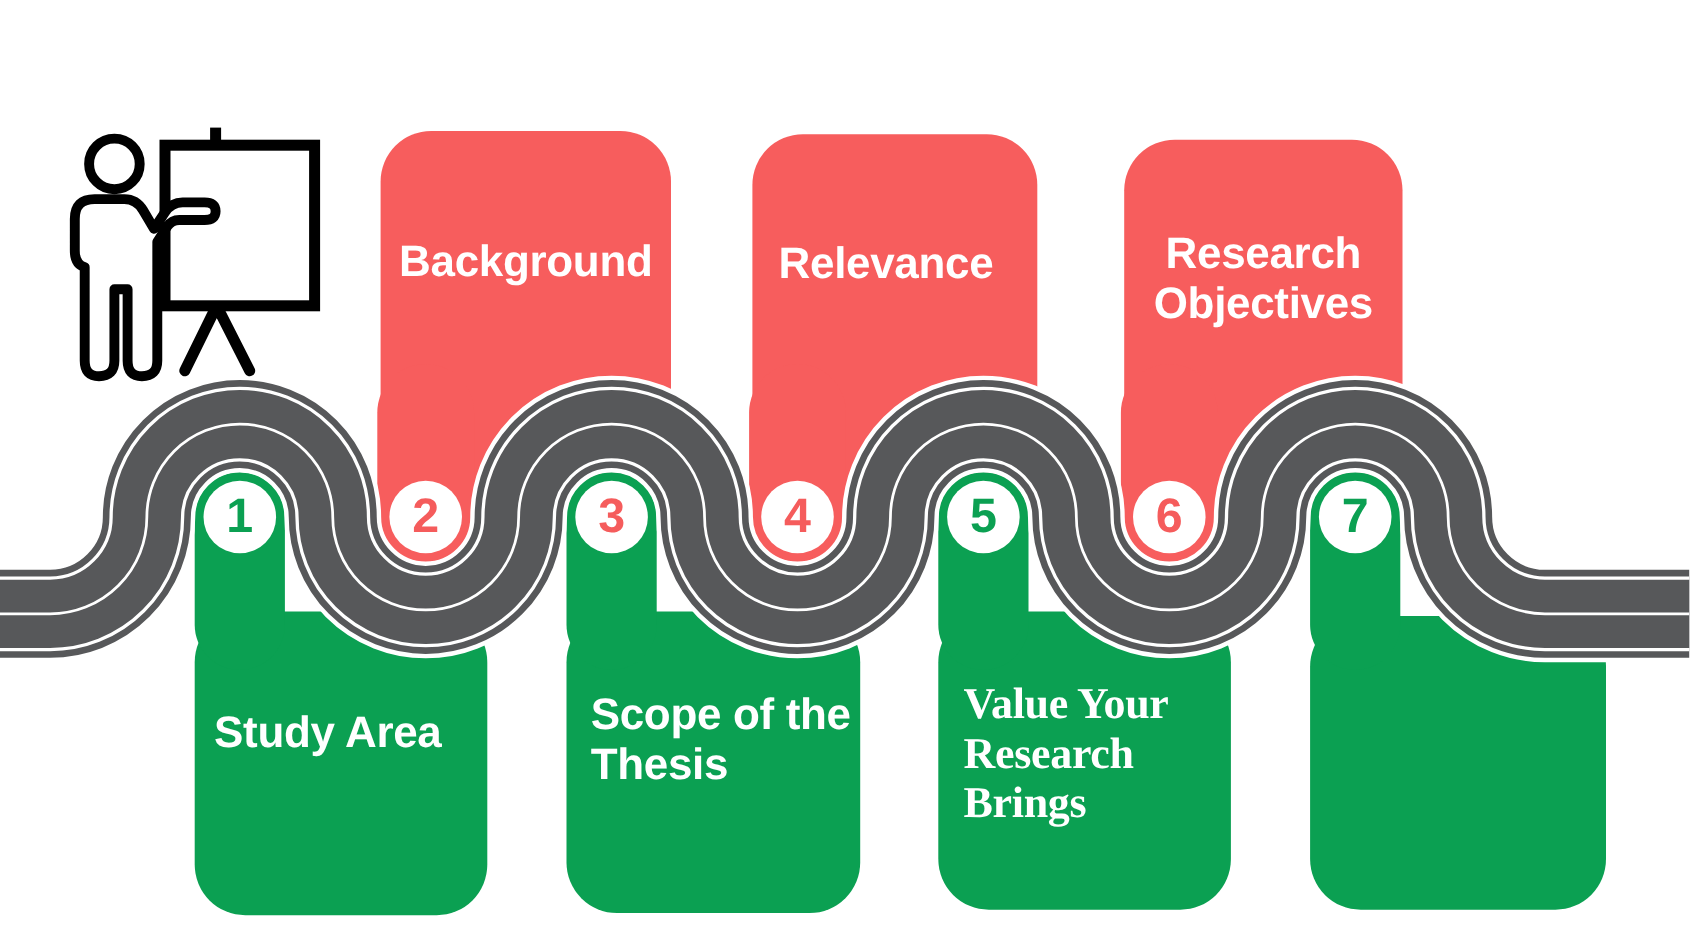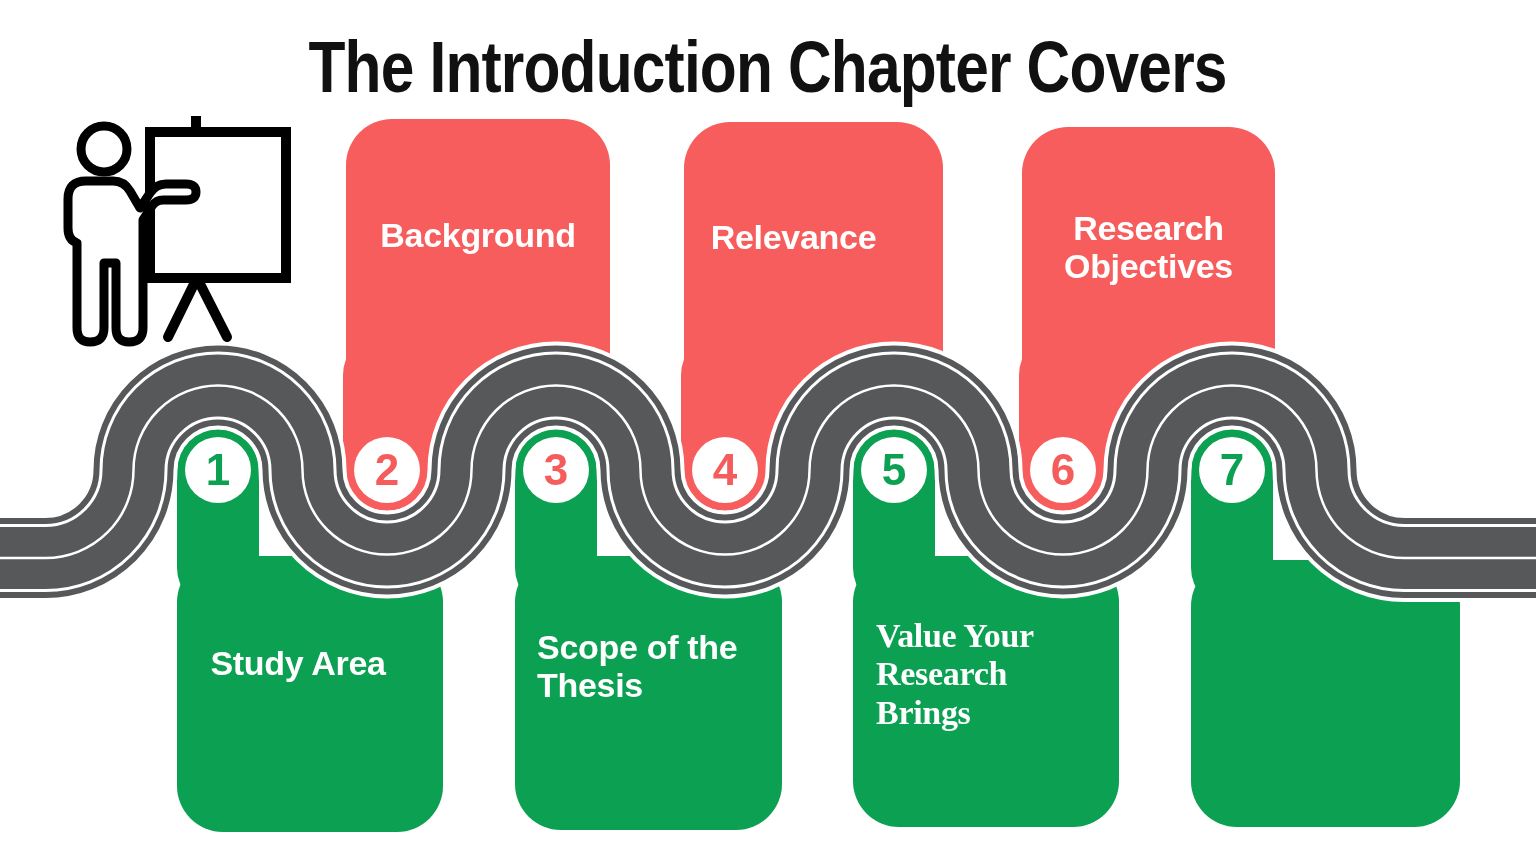--- a/index.html
+++ b/index.html
@@ -7,21 +7,21 @@
     position:relative;width:1536px;height:864px;overflow:hidden;background:#ffffff;
     font-family:"Liberation Sans",sans-serif;
   }
   .art{position:absolute;left:0;top:0;width:1536px;height:864px;}
   .title{
     position:absolute;top:26px;left:0;width:100%;text-align:center;
     font-weight:bold;font-size:72px;color:#111;letter-spacing:-1px;white-space:nowrap;
   }
   .title>span{display:inline-block;transform:scaleX(0.84);transform-origin:50% 50%;}
   .lbl{
-    position:absolute;color:#fff;font-weight:bold;font-size:34px;line-height:1.13;
+    position:absolute;color:#fff;font-weight:bold;font-size:40px;line-height:1.13;
     white-space:pre-line;letter-spacing:-0.3px;
   }
   .lbl.center{text-align:center;}
   .num{
     position:absolute;width:68px;height:68px;display:flex;align-items:center;justify-content:center;
     font-weight:bold;font-size:44px;
   }
   .num.green{color:#0BA052;}
   .num.red{color:#F55C5C;}
 </style>
@@ -125,29 +125,26 @@
       <path d="M 196 280 L 168 337 M 198 280 L 227 337" stroke="#000" stroke-width="10" stroke-linecap="round" fill="none"></path>
       <circle cx="104" cy="149" r="23" fill="#fff" stroke="#000" stroke-width="9"></circle>
       <path d="M 86 181 L 113 181 Q 124 181 130 191 L 140 208 L 150 193
                Q 156 184 166 184 L 186 184 Q 196 184 196 192 Q 196 200 186 200
                L 163 200 Q 156 200 152 206 L 143 220 L 143 328 Q 143 342 129 342
                Q 116 342 116 328 L 116 263 L 104 263 L 104 328 Q 104 342 90 342
                Q 77 342 77 328 L 77 243 Q 68 240 68 228 L 68 199 Q 68 181 86 181 Z" fill="#fff" stroke="#000" stroke-width="9" stroke-linejoin="round"></path>
     </g>
   </svg>
 
-  <div class="title">
-    <span>The Introduction Chapter Covers</span>
-  </div>
 
   <div class="lbl center" style="left:177px;width:242px;top:644px;">Study Area</div>
   <div class="lbl center" style="left:346px;width:264px;top:216px;">Background</div>
   <div class="lbl" style="left:537px;top:628px;">Scope of the
 Thesis</div>
-  <div class="lbl center" style="left:684px;width:219px;top:218px;">Relevance</div>
+  <div class="lbl center" style="left:684px;width:219px;top:218px;text-align:right;">Relevance</div>
   <div class="lbl" style="left:876px;top:617px;font-family:Liberation Serif, serif;">Value Your
 Research
 Brings</div>
   <div class="lbl center" style="left:1022px;width:253px;top:209px;">Research
 Objectives</div>
 
   <div class="num green" style="left:184px;top:436px;">1</div>
   <div class="num red" style="left:353px;top:436px;">2</div>
   <div class="num red" style="left:522px;top:436px;">3</div>
   <div class="num red" style="left:691px;top:436px;">4</div>

